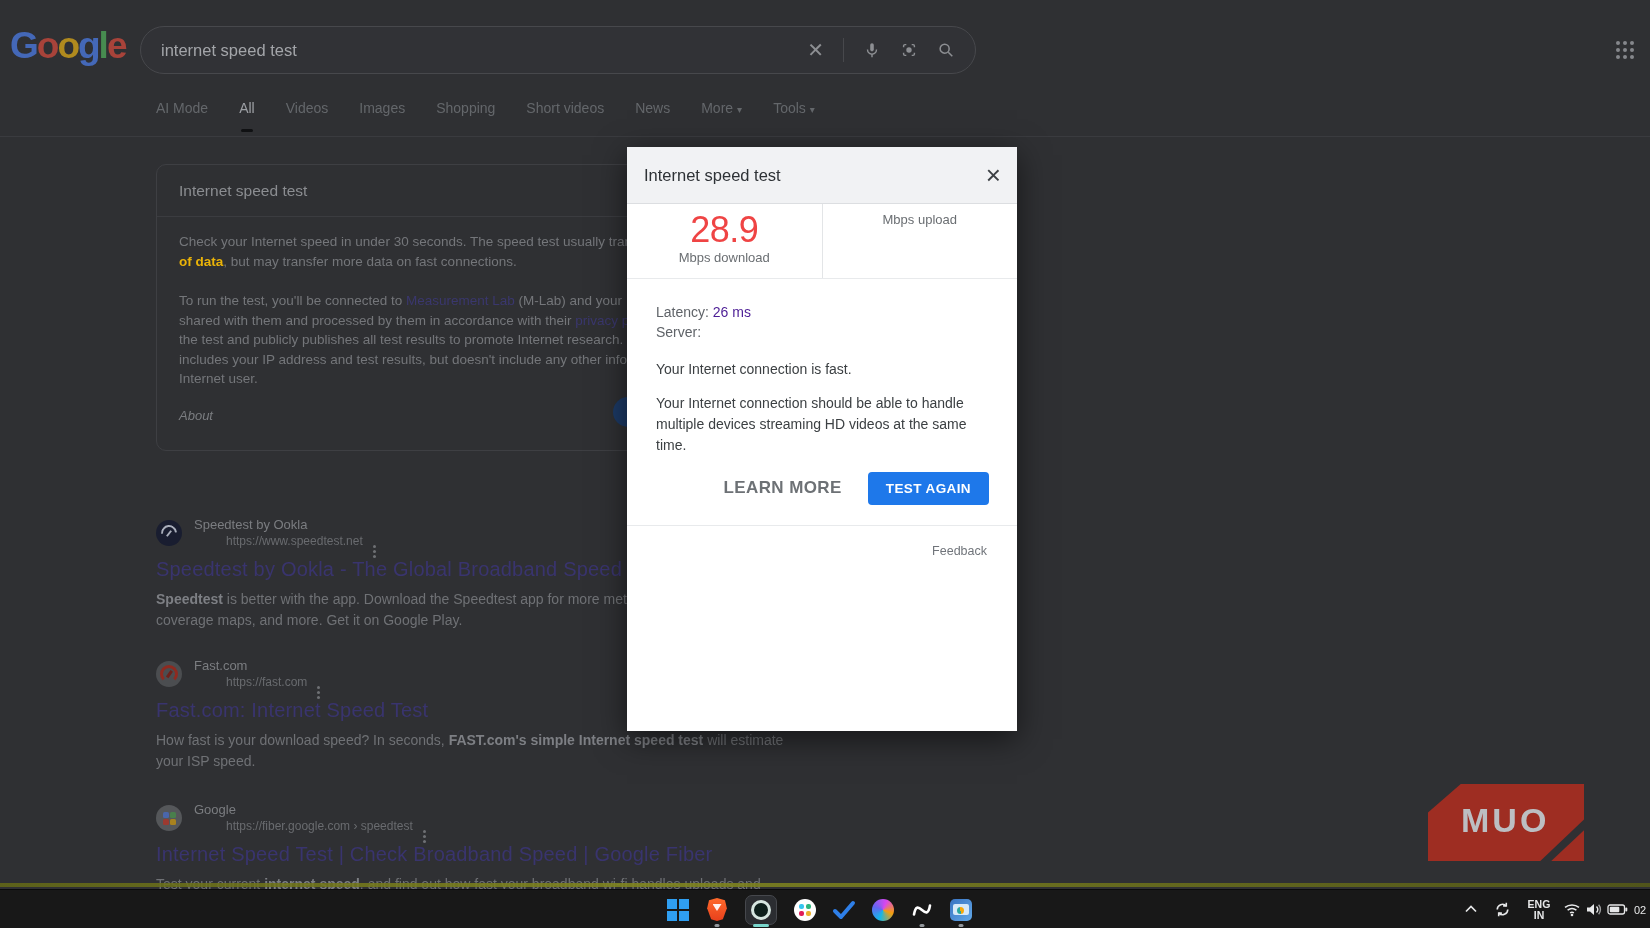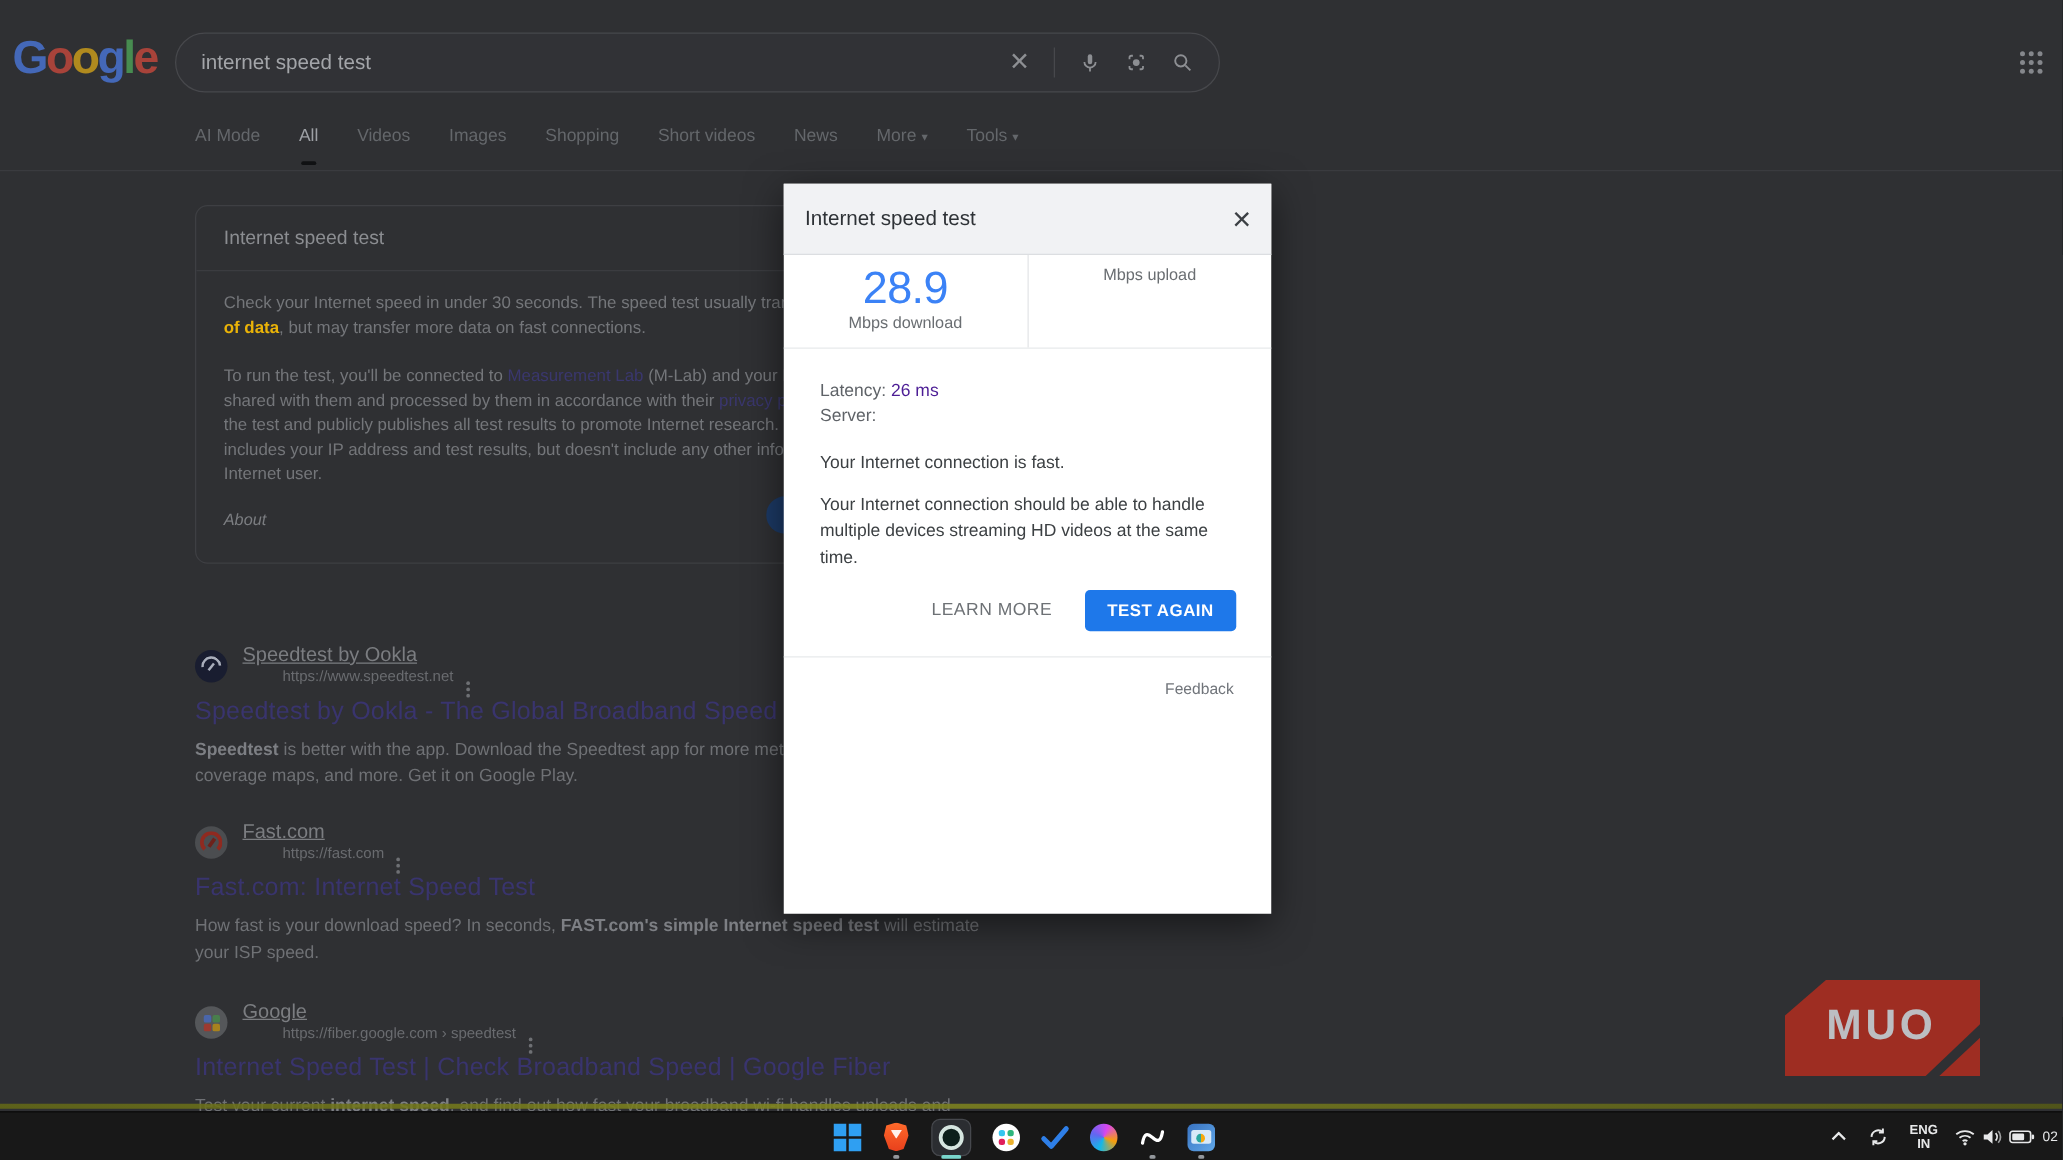--- a/index.html
+++ b/index.html
@@ -50,46 +50,46 @@
                      border-top-color:#a9aebb;border-right-color:#a9aebb;transform:rotate(-50deg);}
   .fav-ookla::after{content:"";position:absolute;left:12px;top:10px;width:2px;height:7px;background:#a9aebb;transform:rotate(38deg);}
   .fav-fast{background:#4b4d50;}
   .fav-fast::before{content:"";position:absolute;inset:4px;border-radius:50%;border:3px solid #8f2a20;border-bottom-color:transparent;}
   .fav-fast::after{content:"";position:absolute;left:12px;top:9px;width:2.5px;height:8px;background:#6e211a;transform:rotate(35deg);}
   .fav-google{background:#55575a;display:grid;place-content:center;}
   .gf-grid{width:13px;height:13px;display:grid;grid-template-columns:1fr 1fr;grid-template-rows:1fr 1fr;gap:1px;}
   .gf-grid i{border-radius:1.5px;}
   .gf-b{background:#4a66aa;} .gf-g{background:#497f4c;} .gf-r{background:#9c3a30;} .gf-y{background:#a8821e;}
   .r-meta{display:flex;flex-direction:column;justify-content:center;line-height:14px;}
-  .r-site{font-size:16px;color:#7b7d81;text-decoration:underline;}
+  .r-site{font-size:13px;color:#7b7d81;}
   .r-url{font-size:12px;color:#696b6f;display:flex;align-items:flex-end;gap:10px;margin-top:2px;margin-left:32px;}
   .vdots{width:3px;height:3px;border-radius:50%;background:#6e7074;box-shadow:0 5px 0 #6e7074,0 10px 0 #6e7074;margin-top:-8px;}
   .r-title{margin-top:10px;font-size:20px;color:#39346e;white-space:nowrap;letter-spacing:.2px;}
   .r-snippet{margin-top:8px;font-size:14px;line-height:20.5px;color:#6f7175;}
   .sn-line{white-space:nowrap;}
   .sn-b{font-weight:bold;color:#7d7f84;}
 
   
   .dialog{position:absolute;left:627px;top:147px;width:390px;height:584px;background:#ffffff;z-index:20;
           box-shadow:0 8px 30px rgba(0,0,0,.55);}
   .dlg-head{height:57px;background:#f1f2f4;border-bottom:1px solid #dcdee1;display:flex;align-items:center;
             padding:0 16px 0 17px;box-sizing:border-box;font-size:16.5px;color:#2e3236;}
   .dlg-close{margin-left:auto;font-size:26px;line-height:22px;color:#3c4044;font-weight:normal;}
   .dlg-row{display:flex;height:74px;border-bottom:1px solid #e8eaec;}
   .dlg-cell{flex:1;text-align:center;padding-top:7px;box-sizing:border-box;}
   .dlg-cell.first{border-right:1px solid #e3e5e7;}
-  .num{font-size:36px;color:#3b82f6;letter-spacing:-.5px;line-height:38px;}
+  .num{font-size:36px;color:#ef4444;letter-spacing:-.5px;line-height:38px;}
   .numlab{font-size:13px;color:#6a6e72;margin-top:1px;}
   .dlg-body{padding:24px 28px 0 29px;font-size:14px;color:#3c4043;line-height:19.5px;}
   .lat-label{color:#5f6368;}
   .lat-value{color:#4c1d95;}
   .verdict{margin-top:18px;color:#3c4043;}
   .dlg-para{margin-top:13px;width:338px;line-height:21px;color:#3c4043;}
   .btnrow{margin-top:16px;display:flex;justify-content:flex-end;align-items:center;gap:26px;}
-  .learn{font-size:14px;font-weight:normal;color:#6d7175;letter-spacing:.4px;}
+  .learn{font-size:17px;font-weight:bold;color:#6d7175;letter-spacing:.4px;}
   .testagain{background:#1e78ea;color:#fff;font-weight:bold;font-size:13.5px;letter-spacing:.4px;
              padding:9px 18px;border-radius:4px;border:none;}
   .dlg-div{margin-top:20px;margin-left:-29px;margin-right:-28px;border-top:1px solid #e8eaec;}
   .feedback{text-align:right;padding:16px 2px 0 0;font-size:12.5px;color:#70747a;}
 
   
   .muo{position:absolute;left:1428px;top:784px;width:156px;height:77px;z-index:25;}
   .muo-body{position:absolute;inset:0;background:#9e2d22;
             clip-path:polygon(21% 0,100% 0,100% 46%,72% 100%,0 100%,0 37%);}
   .muo-tri{position:absolute;inset:0;background:#9e2d22;

